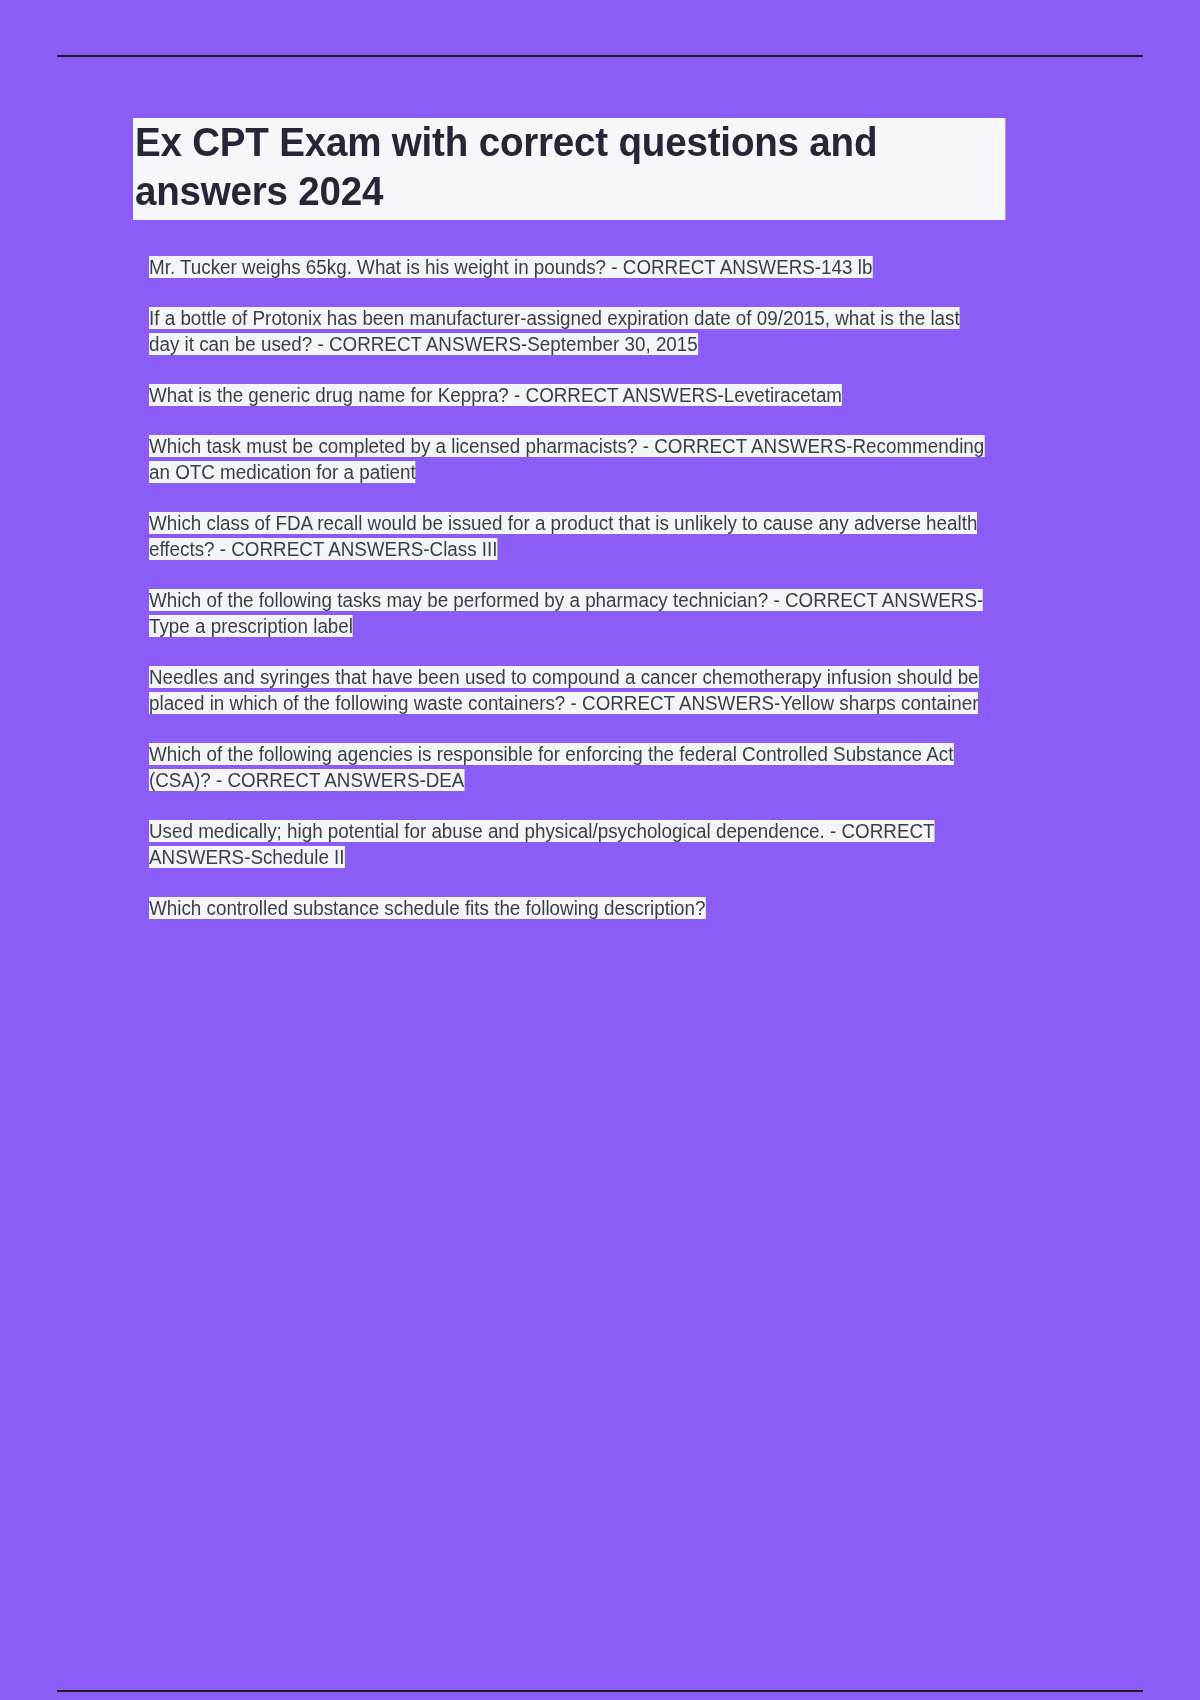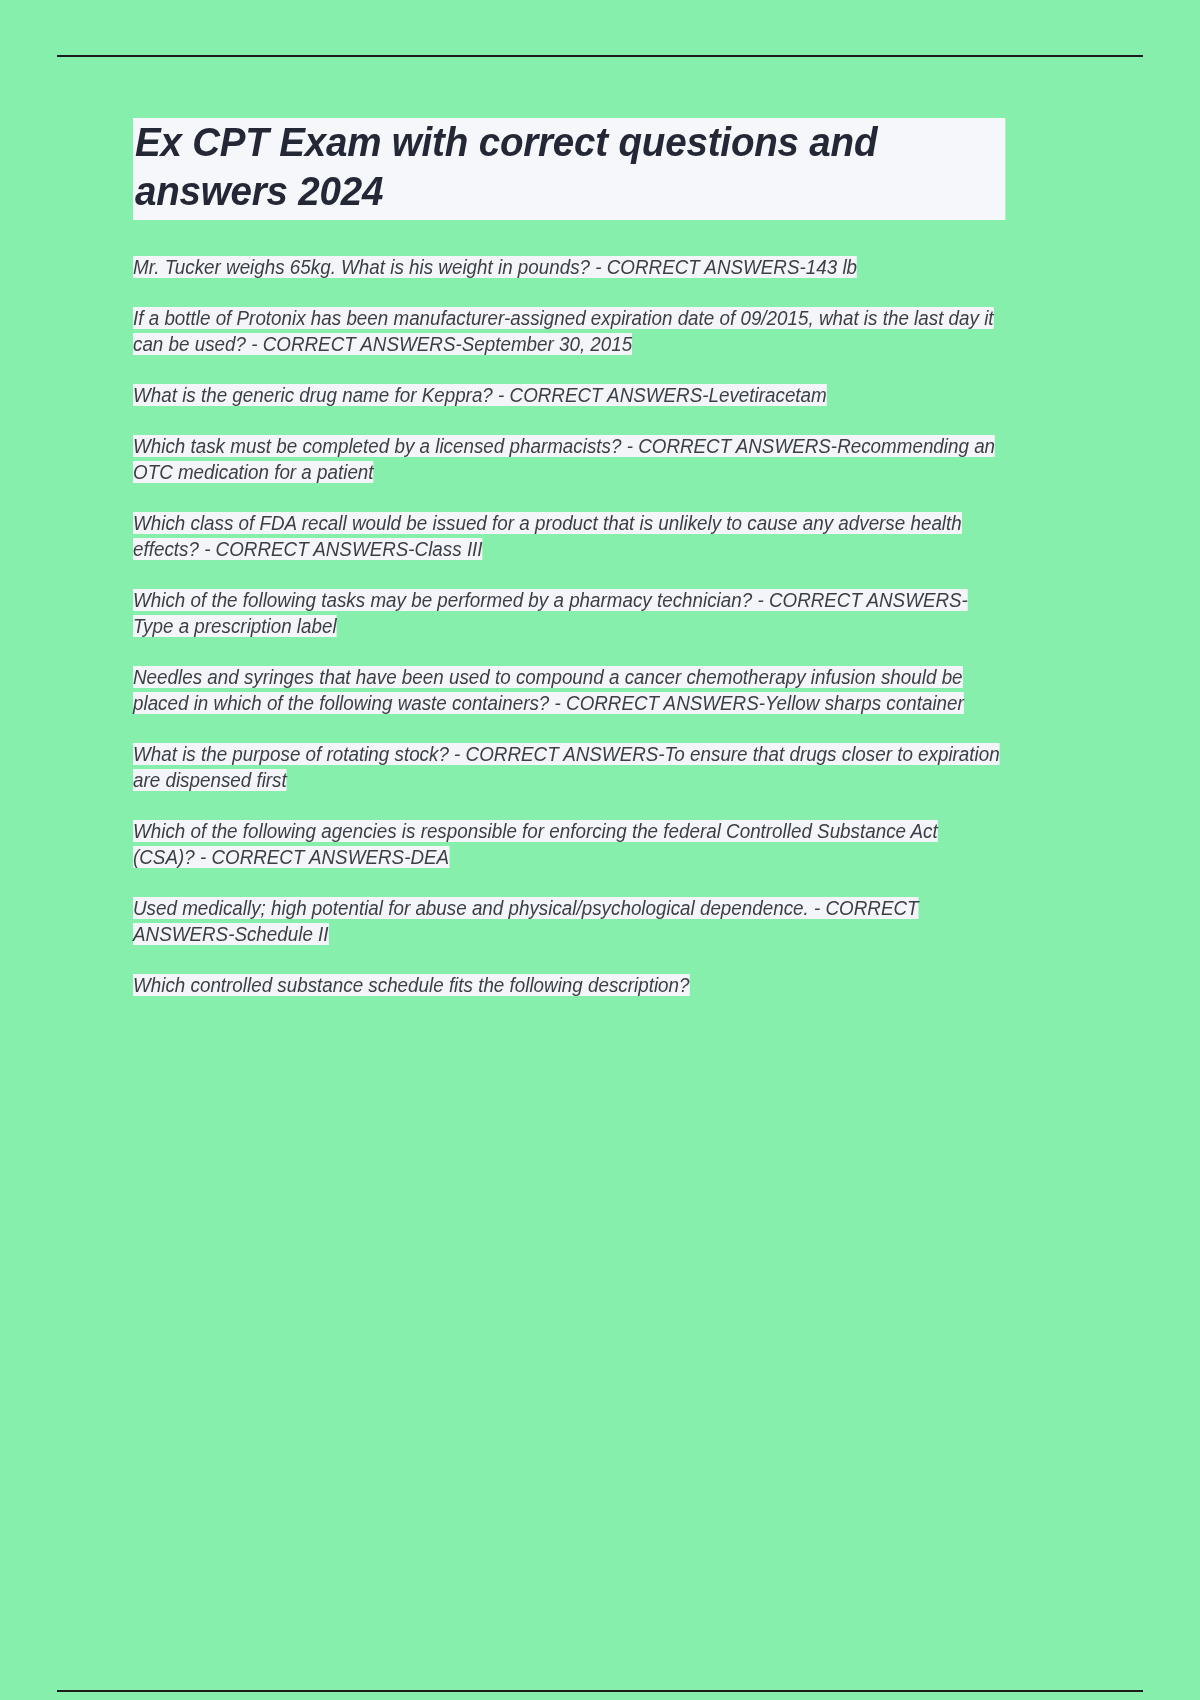--- a/index.html
+++ b/index.html
@@ -11,22 +11,21 @@
     width: 1200px;
     height: 1700px;
     position: relative;
     font-family: "Liberation Sans", "DejaVu Sans", sans-serif;
     -webkit-font-smoothing: antialiased;
   }
 
   .page {
     position: absolute;
     inset: 0;
-    background: #86efac;
-    font-style: italic;
+    background: #8b5cf6;
   }
 
   
   .rule {
     position: absolute;
     left: 57px;
     width: 1086px;
     height: 2px;
     background: #1d1d1d;
   }
@@ -51,21 +50,21 @@
     font-weight: 700;
     letter-spacing: -0.2px;
     color: #242836;
     background: #f6f7fa;
     transform: scaleX(0.94);
     transform-origin: left top;
     width: 106.4%;
   }
 
   .qa-list {
-    margin: 0;
+    margin: 16px;
     padding: 0;
     list-style: none;
     margin-top: 34px;
   }
 
   .qa-item {
     margin: 0 0 25px 0;
     padding: 0;
   }
 
@@ -116,23 +115,20 @@
       <li class="qa-item">
         <p><span class="qa-text">Which class of FDA recall would be issued for a product that is unlikely to cause any adverse health effects? - CORRECT ANSWERS-Class III</span></p>
       </li>
       <li class="qa-item">
         <p><span class="qa-text">Which of the following tasks may be performed by a pharmacy technician? - CORRECT ANSWERS-Type a prescription label</span></p>
       </li>
       <li class="qa-item">
         <p><span class="qa-text">Needles and syringes that have been used to compound a cancer chemotherapy infusion should be placed in which of the following waste containers? - CORRECT ANSWERS-Yellow sharps container</span></p>
       </li>
       <li class="qa-item">
-        <p><span class="qa-text">What is the purpose of rotating stock? - CORRECT ANSWERS-To ensure that drugs closer to expiration are dispensed first</span></p>
-      </li>
-      <li class="qa-item">
         <p><span class="qa-text">Which of the following agencies is responsible for enforcing the federal Controlled Substance Act (CSA)? - CORRECT ANSWERS-DEA</span></p>
       </li>
       <li class="qa-item">
         <p><span class="qa-text">Used medically; high potential for abuse and physical/psychological dependence. - CORRECT ANSWERS-Schedule II</span></p>
       </li>
       <li class="qa-item">
         <p><span class="qa-text">Which controlled substance schedule fits the following description?</span></p>
       </li>
     </ul>
 

